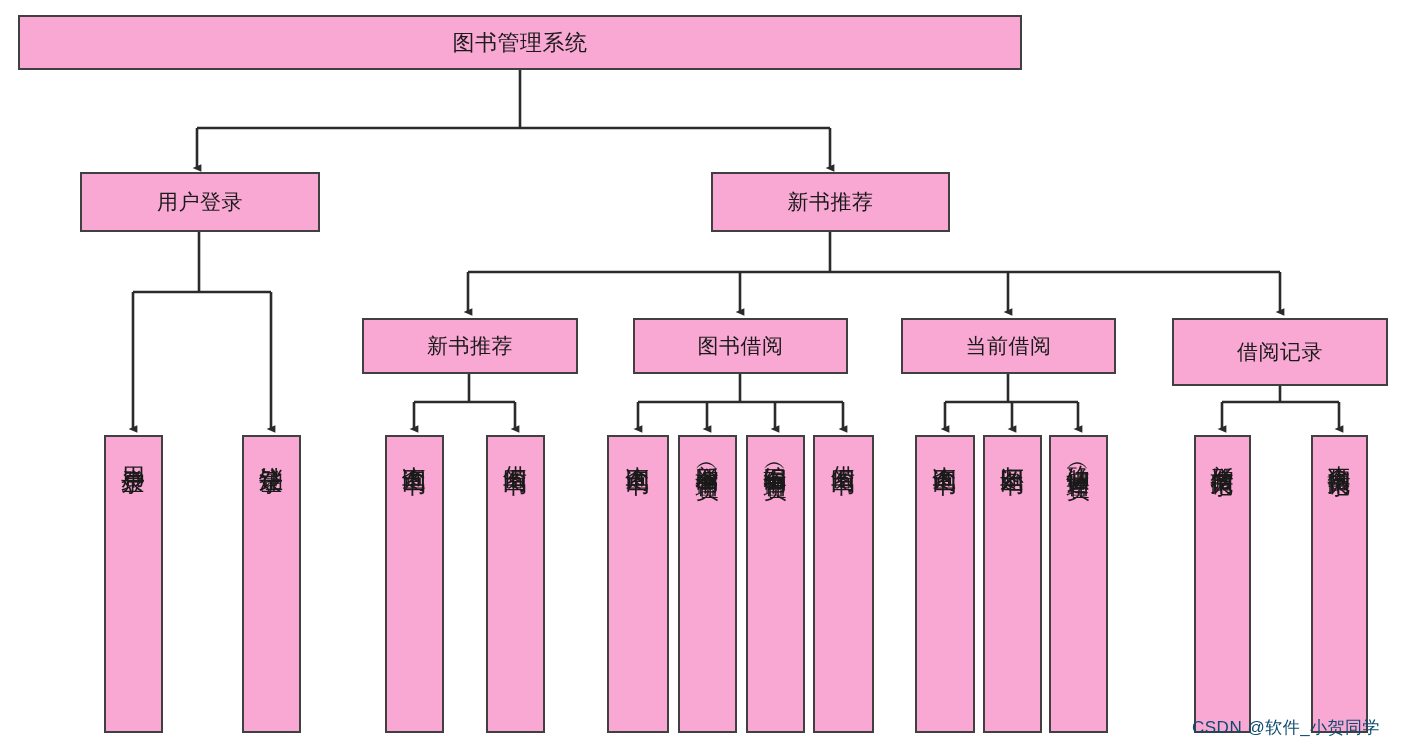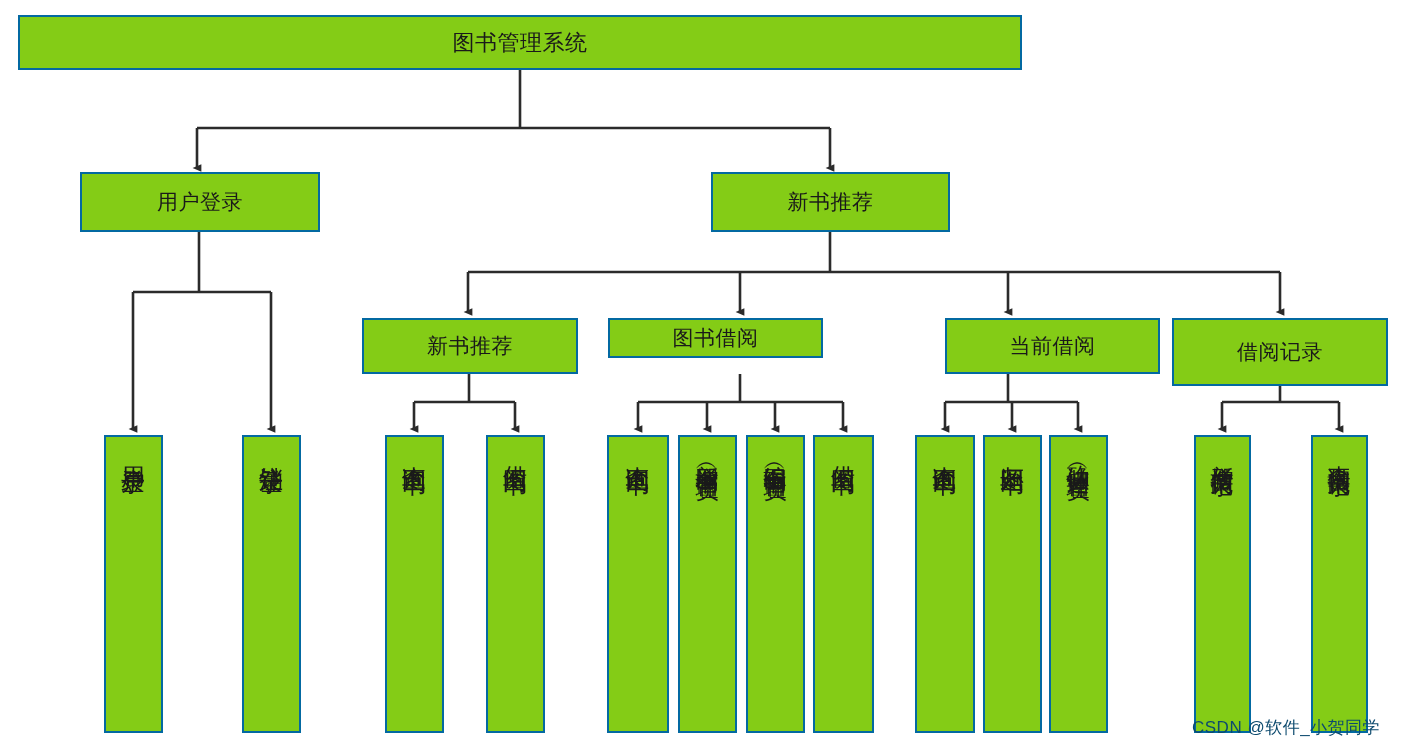--- a/index.html
+++ b/index.html
@@ -22,22 +22,22 @@
   #wires {
     position: absolute;
     left: 0;
     top: 0;
     width: 1405px;
     height: 747px;
   }
   .node {
     position: absolute;
     box-sizing: border-box;
-    border: 2px solid #0369a1;
-    background: #84cc16;
+    border: 2px solid #404040;
+    background: #f9a8d4;
     display: flex;
     align-items: center;
     justify-content: center;
     color: #1a1a1a;
   }
   .node .label {
     display: block;
     text-align: center;
     line-height: 1.18;
   }
@@ -141,25 +141,25 @@
   </div>
 
   <div class="node h-node" style="left:711px; top:172px; width:239px; height:60px;">
     <span class="label">新书推荐</span>
   </div>
 
   <div class="node h-node" style="left:362px; top:318px; width:216px; height:56px;">
     <span class="label">新书推荐</span>
   </div>
 
-  <div class="node h-node" style="left:608px; top:318px; width:215px; height:40px;">
+  <div class="node h-node" style="left:633px; top:318px; width:215px; height:56px;">
     <span class="label">图书借阅</span>
   </div>
 
-  <div class="node h-node" style="left:901px; top:318px; width:215px; height:56px;margin-left:44px;">
+  <div class="node h-node" style="left:901px; top:318px; width:215px; height:56px;">
     <span class="label">当前借阅</span>
   </div>
 
   <div class="node h-node" style="left:1172px; top:318px; width:216px; height:68px;">
     <span class="label">借阅记录</span>
   </div>
 
   <div class="node v-node" style="left:104px; top:435px; width:59px; height:298px;">
     <span class="label">用户登录</span>
   </div>

